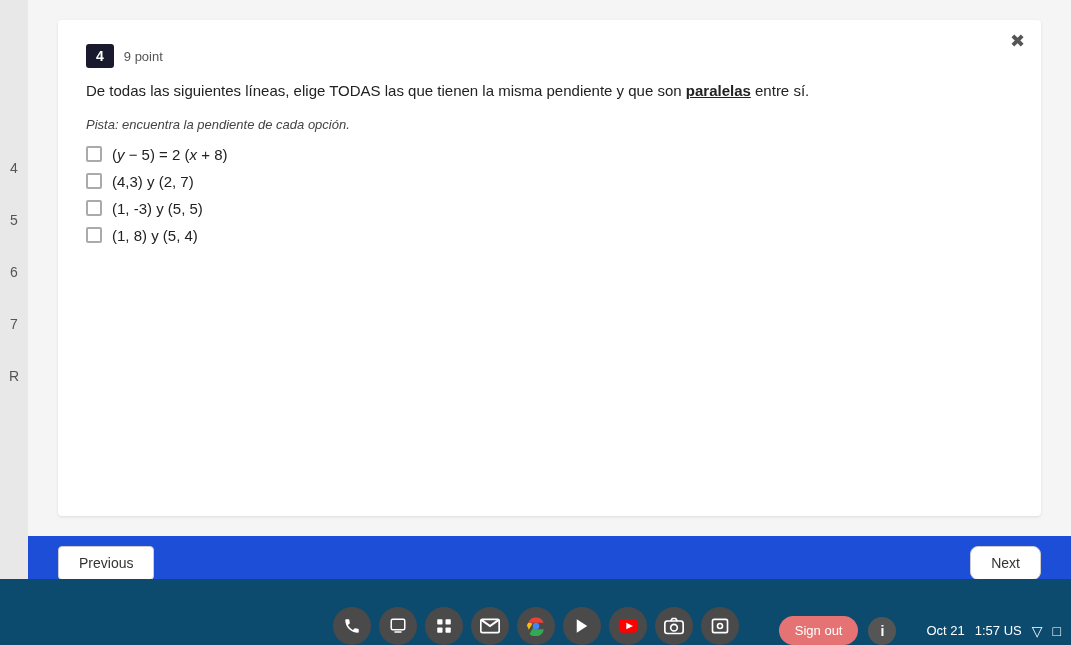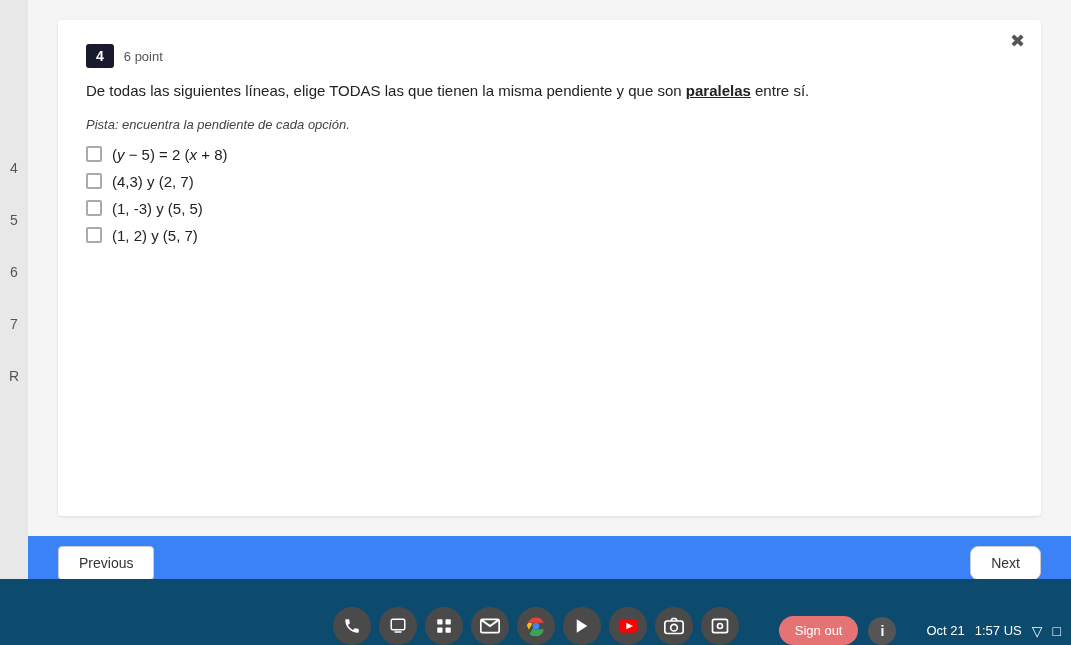--- a/index.html
+++ b/index.html
@@ -104,21 +104,21 @@
     .option-label {
       font-size: 15px;
       color: #222;
     }
 
     .nav-buttons {
       display: flex;
       justify-content: space-between;
       align-items: flex-end;
       padding: 10px 30px;
-      background: #3b82f6;
+      background: #1d4ed8;
     }
 
     .btn-previous {
       background: #fff;
       border: 1px solid #ccc;
       padding: 8px 20px;
       font-size: 14px;
       color: #333;
       border-radius: 4px;
       cursor: pointer;
@@ -262,21 +262,21 @@
 </div>
 
 <div class="main-content" style="left: 28px;">
 
   <div class="question-container">
 
     <span class="pin-icon">✖</span>
 
     <div class="question-header">
       <span class="question-number">4</span>
-      <span class="question-points">6 point</span>
+      <span class="question-points">9 point</span>
     </div>
 
     <div class="question-text">
       De todas las siguientes líneas, elige TODAS las que tienen la misma pendiente y que son <strong>paralelas</strong> entre sí.
     </div>
 
     <div class="hint-text">Pista: encuentra la pendiente de cada opción.</div>
 
     <ul class="options-list">
       <li class="option-item">
@@ -286,21 +286,21 @@
       <li class="option-item">
         <span class="option-checkbox"></span>
         <span class="option-label">(4,3) y (2, 7)</span>
       </li>
       <li class="option-item">
         <span class="option-checkbox"></span>
         <span class="option-label">(1, -3) y (5, 5)</span>
       </li>
       <li class="option-item">
         <span class="option-checkbox"></span>
-        <span class="option-label">(1, 2) y (5, 7)</span>
+        <span class="option-label">(1, 8) y (5, 4)</span>
       </li>
     </ul>
 
   </div>
 
   <div class="nav-buttons">
     <button class="btn-previous">Previous</button>
     <button class="btn-next">Next</button>
   </div>
 

